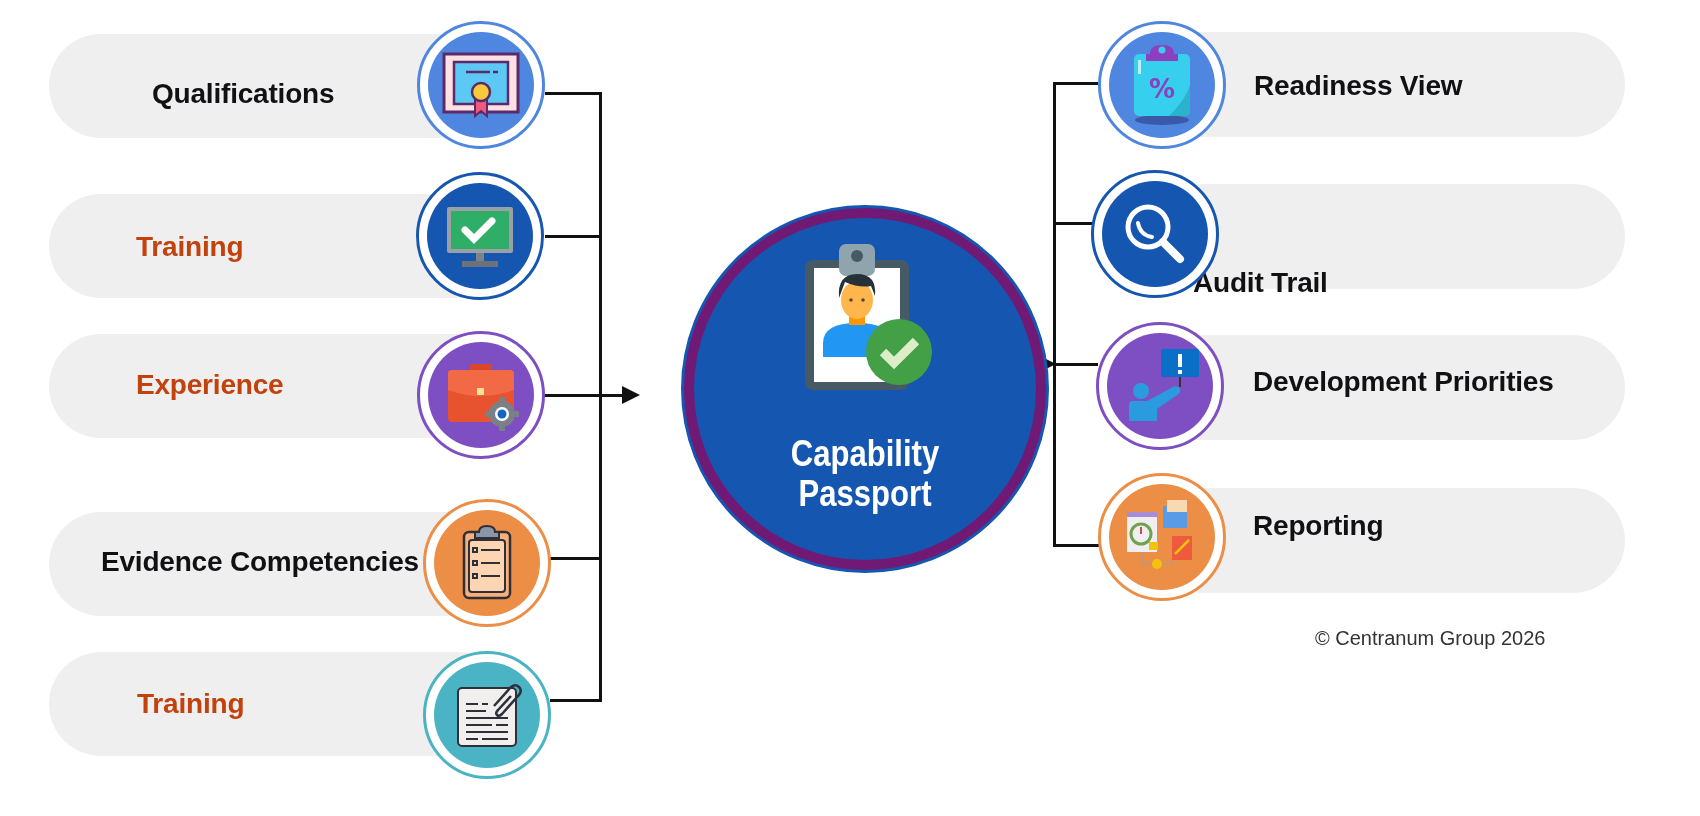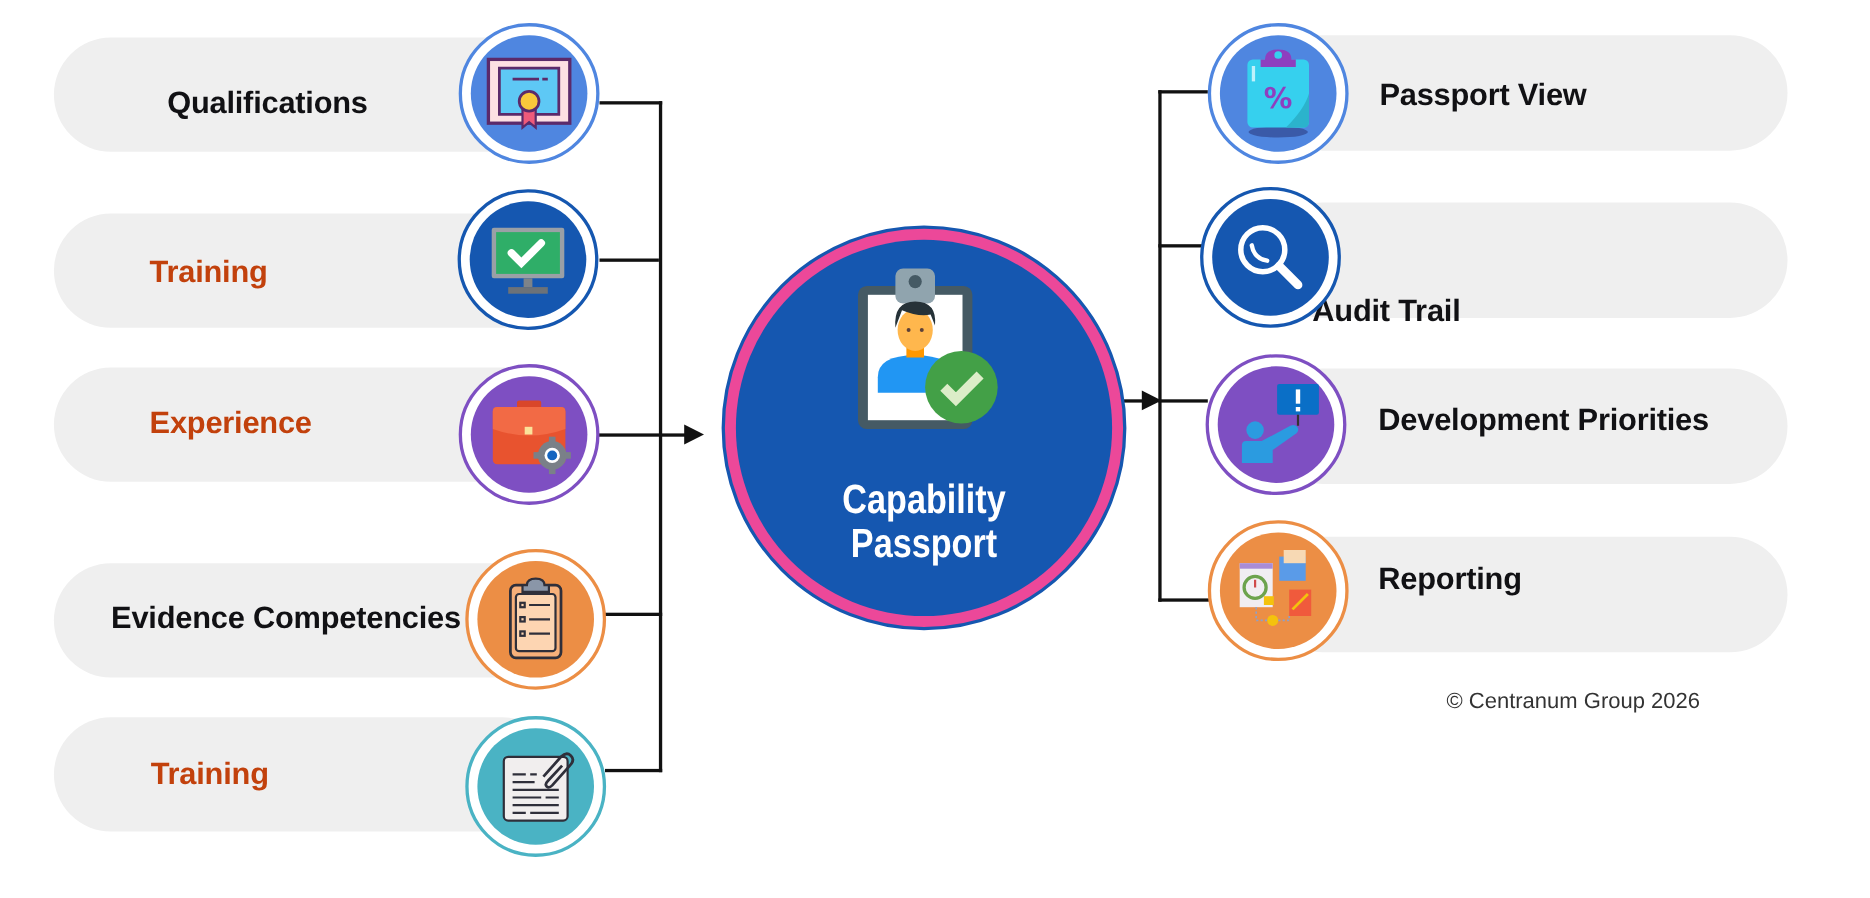--- a/index.html
+++ b/index.html
@@ -4,21 +4,21 @@
 <style>
   html, body { margin:0; padding:0; background:#ffffff; }
   body { width:1700px; height:816px; position:relative; overflow:hidden; font-family:"Liberation Sans", sans-serif; }
   .pill { position:absolute; background:#efefef; border-radius:53px; }
   .label { position:absolute; font-family:"Liberation Sans", sans-serif; font-weight:bold; font-size:28px; color:#111114; white-space:nowrap; transform:translateY(-50%); letter-spacing:-0.2px; }
   .label.slate { color:#c2410c; }
   .node { position:absolute; width:128px; height:128px; border-radius:50%; background:#fff; box-sizing:border-box; border:3px solid; transform:translate(-50%,-50%); }
   .node .inner { position:absolute; left:8px; top:8px; right:8px; bottom:8px; border-radius:50%; display:flex; align-items:center; justify-content:center; }
   .node svg { width:90px; height:90px; }
   .line { position:absolute; background:#111; }
-  .hub { position:absolute; left:656px; top:205px; width:368px; height:368px; border-radius:50%; border:3px solid #1557b0; box-sizing:border-box; background:#ec4899; }
+  .hub { position:absolute; left:681px; top:205px; width:368px; height:368px; border-radius:50%; border:3px solid #1557b0; box-sizing:border-box; background:#701a75; }
   .hub .inner { position:absolute; left:10px; top:10px; right:10px; bottom:10px; border-radius:50%; background:#1557b0; }
   .hub-title { position:absolute; left:0; width:100%; text-align:center; color:#fff; font-weight:bold; font-size:37px; line-height:40px; transform:scaleX(0.84); }
   .copyright { position:absolute; left:1315px; top:627px; font-size:20px; color:#333; font-family:"Liberation Sans", sans-serif; white-space:nowrap; }
   .arrowhead { position:absolute; width:0; height:0; border-top:9px solid transparent; border-bottom:9px solid transparent; border-left:18px solid #111; }
 </style>
 </head>
 <body>
 
 <div class="pill" style="left:49px; top:34px; width:460px; height:104px;"></div>
 <div class="pill" style="left:49px; top:194px; width:460px; height:104px;"></div>
@@ -30,21 +30,21 @@
 <span class="label slate" style="left:136px; top:247px;">Training</span>
 <span class="label slate" style="left:136px; top:385px;">Experience</span>
 <span class="label" style="left:101px; top:562px;">Evidence Competencies</span>
 <span class="label slate" style="left:137px; top:704px;">Training</span>
 
 <div class="pill" style="left:1150px; top:32px; width:475px; height:105px;"></div>
 <div class="pill" style="left:1150px; top:184px; width:475px; height:105px;"></div>
 <div class="pill" style="left:1150px; top:335px; width:475px; height:105px;"></div>
 <div class="pill" style="left:1150px; top:488px; width:475px; height:105px;"></div>
 
-<span class="label" style="left:1254px; top:86px;">Passport View</span>
+<span class="label" style="left:1254px; top:86px;">Readiness View</span>
 <span class="label" style="left:1193px; top:239px;margin-top:44px;">Audit Trail</span>
 <span class="label" style="left:1253px; top:382px;">Development Priorities</span>
 <span class="label" style="left:1253px; top:526px;">Reporting</span>
 
 <div class="line" style="left:599px; top:92px; width:3px; height:610px;"></div>
 <div class="line" style="left:545px; top:92px; width:57px; height:3px;"></div>
 <div class="line" style="left:545px; top:235px; width:54px; height:3px;"></div>
 <div class="line" style="left:528px; top:394px; width:95px; height:3px;"></div>
 <div class="arrowhead" style="left:622px; top:386px;"></div>
 <div class="line" style="left:550px; top:557px; width:52px; height:3px;"></div>

